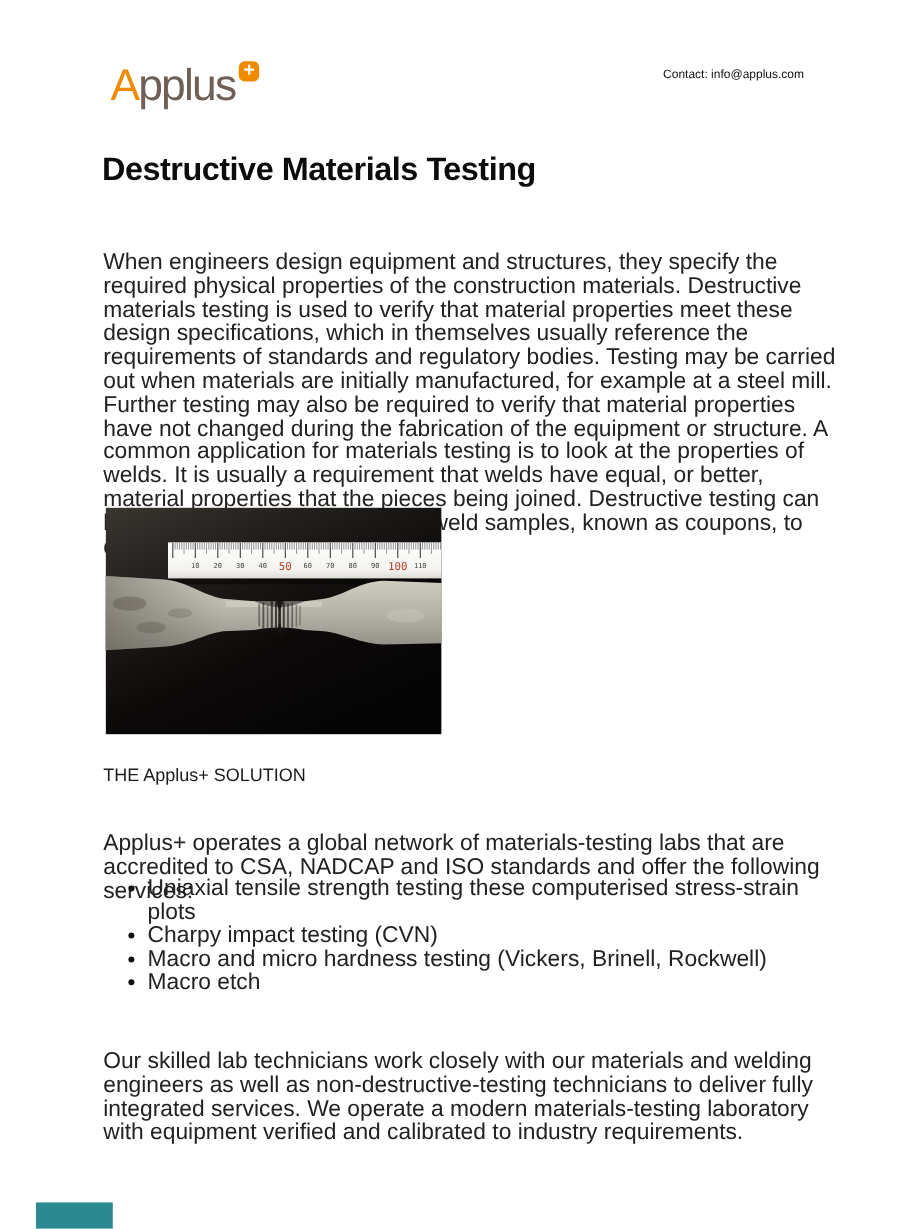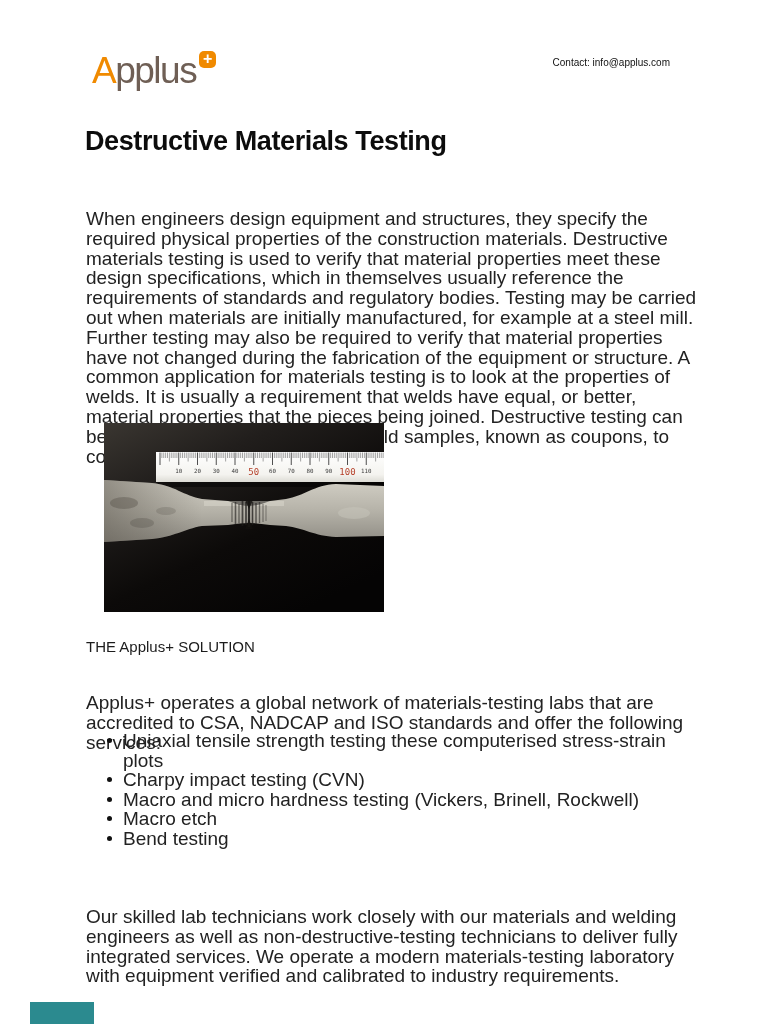--- a/index.html
+++ b/index.html
@@ -19,24 +19,24 @@
 
   
   .page-title{left:85px;top:126px;font-size:27px;font-weight:700;letter-spacing:-0.4px;color:#0c0c0c;margin:0;}
   .body-text{font-size:19px;line-height:19.8px;color:#222;}
   .p-intro{left:86px;top:190px;width:612px;}
   .sol-heading{left:86px;top:638px;font-size:15px;color:#1c1c1c;}
   .p-sol{left:86px;top:674px;width:612px;}
   .services{left:106px;top:731px;width:586px;list-style:none;margin:0;padding:0;}
   .services li{position:relative;padding-left:17px;line-height:19.6px;}
   .services li::before{content:'';position:absolute;left:1px;top:7px;width:5px;height:5px;border-radius:50%;background:#111;}
-  .p-close{left:86px;top:888px;width:622px;}
-
-  
-  .photo{left:104px;top:423px;width:240px;height:189px;}
+  .p-close{left:86px;top:856px;width:622px;}
+
+  
+  .photo{left:88px;top:423px;width:240px;height:189px;}
   .photo svg{display:block;}
 
   
   .corner-accent{left:30px;top:1002px;width:64px;height:22px;background:var(--accent-teal,#2B8A8F);}
 </style>
 </head>
 <body>
 
 <div class="abs logo">
   <div class="logo-word"><span class="logo-a">A</span><span>pplus</span></div>
@@ -247,18 +247,17 @@
 </figure>
 
 <div class="abs sol-heading">THE Applus+ SOLUTION</div>
 <p class="abs body-text p-sol">Applus+ operates a global network of materials-testing labs that are accredited to CSA, NADCAP and ISO standards and offer the following services:</p>
 
 <ul class="abs body-text services">
   <li>Uniaxial tensile strength testing these computerised stress-strain plots</li>
   <li>Charpy impact testing (CVN)</li>
   <li>Macro and micro hardness testing (Vickers, Brinell, Rockwell)</li>
   <li>Macro etch</li>
-  <li>Bend testing</li>
 </ul>
 
 <p class="abs body-text p-close">Our skilled lab technicians work closely with our materials and welding engineers as well as non-destructive-testing technicians to deliver fully integrated services. We operate a modern materials-testing laboratory with equipment verified and calibrated to industry requirements.</p>
 
 <div class="abs corner-accent"></div>
 
 </body></html>

